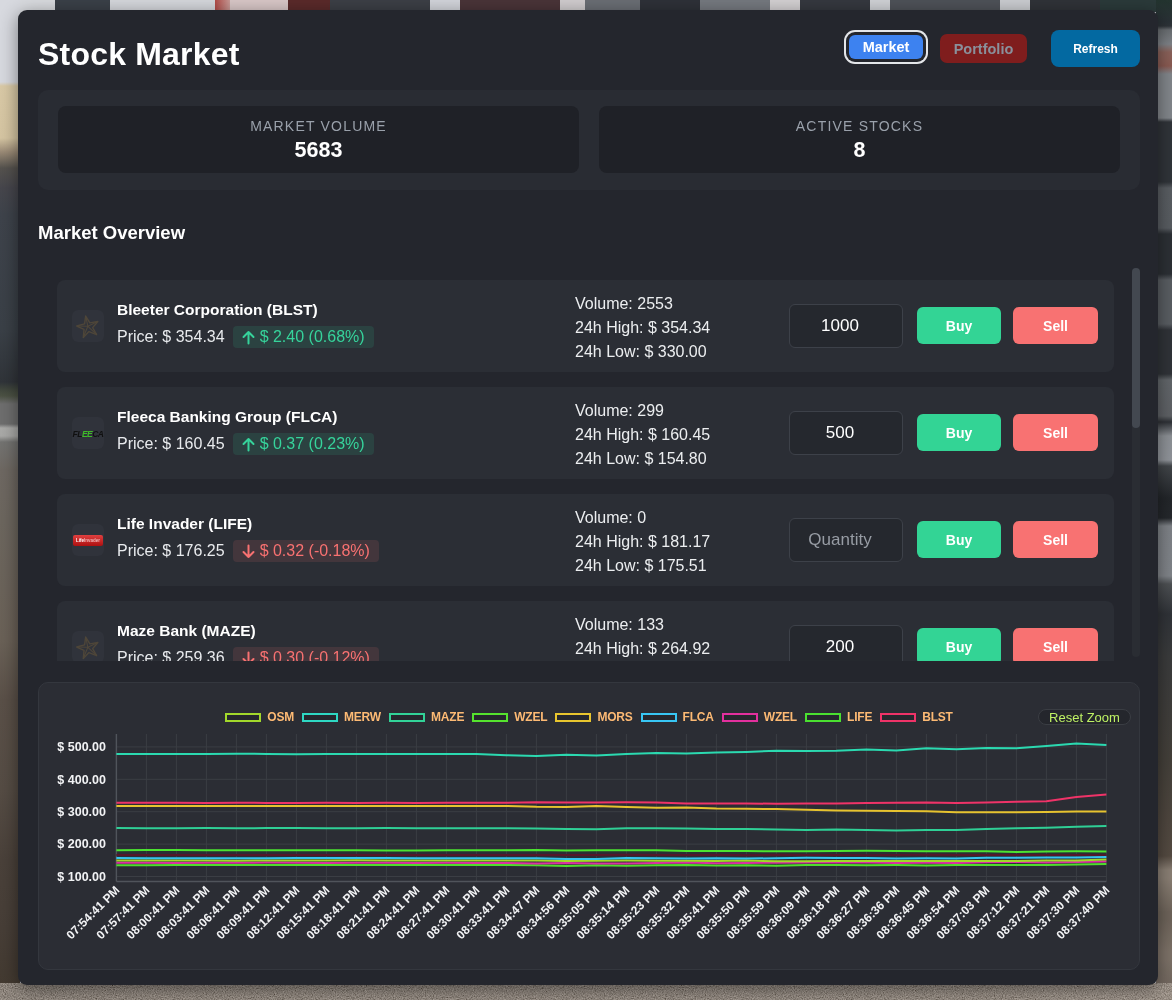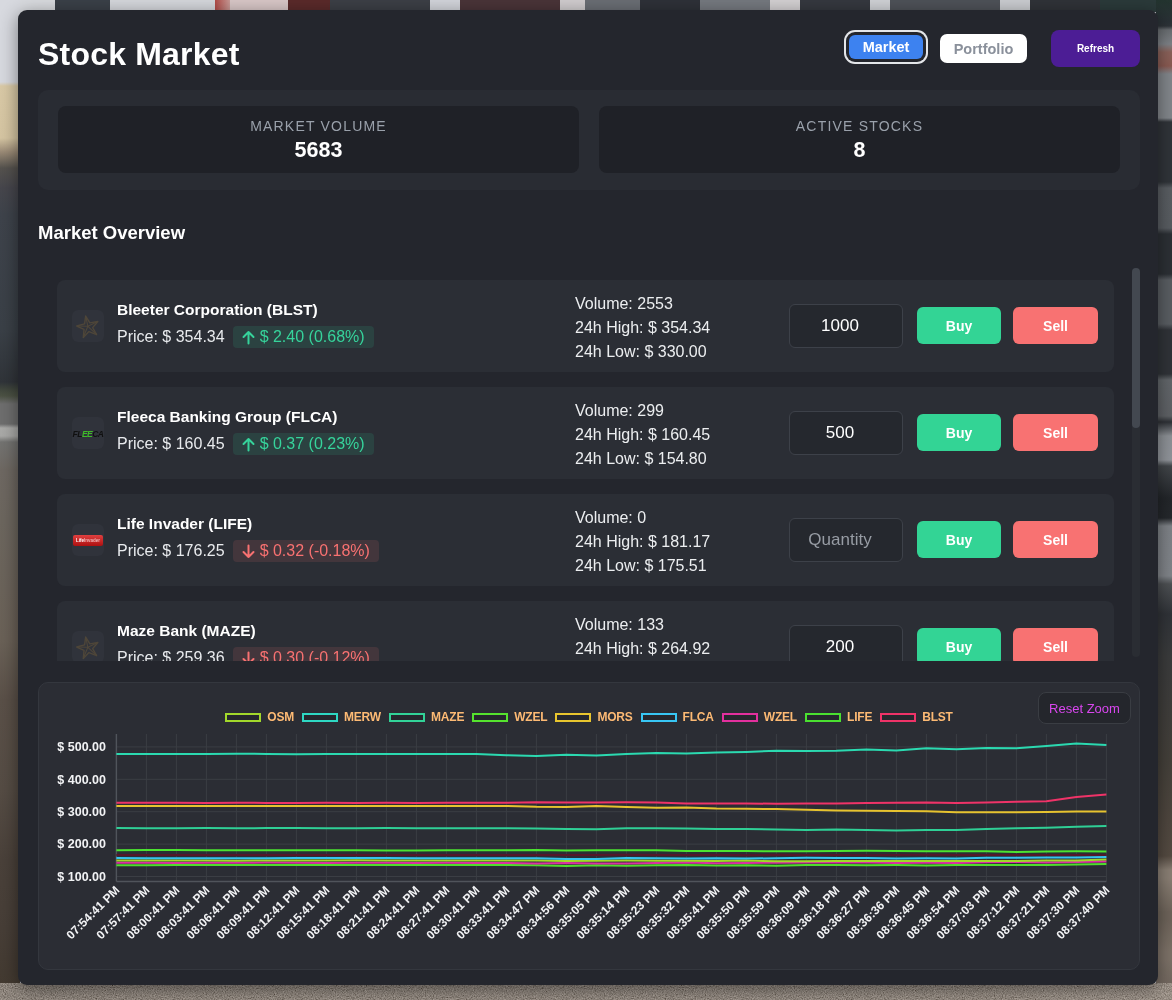--- a/index.html
+++ b/index.html
@@ -12,24 +12,24 @@
  background:linear-gradient(180deg,#d7d9df 0,#d7d9df 82px,#d9c9a6 86px,#d5c5a2 138px,#9a8a76 152px,#55524e 168px,#46464c 188px,#3e434b 215px,#3a4047 330px,#303439 382px,#42483e 390px,#4c5244 396px,#6e6e6e 404px,#6e6e6e 424px,#aaaaa8 428px,#a8a8a6 436px,#737371 442px,#6e6862 470px,#6c665e 520px,#6a6157 640px,#5a5048 700px,#554c44 790px,#4a413a 860px,#473e37 930px,#42392f 1000px); }
 #bgright { left:1156px; top:0; width:16px; height:1000px;
  background:linear-gradient(180deg,#23342f 0,#2a3136 22px,#2e3338 26px,#6a6e72 30px,#7e8287 44px,#8a625a 52px,#8a5a52 66px,#82868b 74px,#82868b 118px,#303439 122px,#303439 182px,#595d62 188px,#585c61 228px,#2c3035 234px,#2c3035 274px,#595d62 280px,#595d62 324px,#303338 330px,#303338 374px,#62666a 380px,#5e6165 416px,#2e3136 422px,#8d9196 436px,#90949a 460px,#42464a 466px,#23262a 498px,#25282c 518px,#7e8287 526px,#808489 576px,#4e5154 584px,#303338 614px,#3a3b3c 656px,#44403a 760px,#554b42 856px,#8a7f74 870px,#8a7f74 878px,#6e645a 912px,#6e645a 920px,#7d7268 952px,#7d7268 960px,#6a6058 1000px); }
 #bgbottom { left:0; top:983px; width:1172px; height:17px;
  background:linear-gradient(90deg,#332e29 0,#3e3832 140px,#474039 300px,#453e38 520px,#4a433d 700px,#4e4740 860px,#584f46 1000px,#6b625a 1100px,#73675c 1172px); }
 #panel { left:18px; top:10px; width:1140px; height:975px; background:#24262d; border-radius:9px; box-shadow:0 4px 18px rgba(0,0,0,.45); }
 h1 { position:absolute; left:20px; top:26px; font-size:32px; font-weight:700; color:#fff; letter-spacing:.2px; }
 #btnMarket { left:831px; top:25px; width:74px; height:24px; background:#3d82f0; border-radius:6px;
  box-shadow:0 0 0 3px #24262d, 0 0 0 5px #e4e6e9; color:#fff; font-size:14.5px; font-weight:700;
  display:flex; align-items:center; justify-content:center; }
-#btnPortfolio { left:922px; top:24px; width:87px; height:29px; background:#ffffff; border-radius:7px;
+#btnPortfolio { left:922px; top:24px; width:87px; height:29px; background:#7f1d1d; border-radius:7px;
  color:#8a909b; font-size:14.5px; font-weight:700; display:flex; align-items:center; justify-content:center; }
-#btnRefresh { left:1033px; top:20px; width:89px; height:37px; background:#4c1d95; border-radius:8px;
- color:#fff; font-size:10px; font-weight:700; display:flex; align-items:center; justify-content:center; }
+#btnRefresh { left:1033px; top:20px; width:89px; height:37px; background:#0369a1; border-radius:8px;
+ color:#fff; font-size:12px; font-weight:700; display:flex; align-items:center; justify-content:center; }
 #stats { left:20px; top:80px; width:1102px; height:100px; background:#292c33; border-radius:10px; }
 .statbox { top:16px; width:521px; height:67px; background:#1f2127; border-radius:8px; text-align:center; }
 .statbox .lab { margin-top:12px; font-size:14px; color:#9aa1ab; letter-spacing:1.2px; }
 .statbox .val { margin-top:4px; font-size:21.5px; font-weight:700; color:#fff; }
 #overview { position:absolute; left:20px; top:212px; font-size:18.5px; font-weight:700; color:#fff; }
 #list { left:20px; top:248px; width:1104px; height:403px; overflow:hidden; }
 .row { position:absolute; left:19px; width:1057px; height:92px; background:#2b2e35; border-radius:8px; }
 .logo { position:absolute; left:15px; top:30px; width:32px; height:32px; background:#30333b; border-radius:6px; overflow:hidden; }
 .name { position:absolute; left:60px; top:21px; font-size:15.5px; font-weight:700; color:#fff; }
 .priceline { position:absolute; left:60px; top:45px; height:24px; display:flex; align-items:center; font-size:16px; color:#e8eaed; }
@@ -41,22 +41,22 @@
 .qty { position:absolute; left:732px; top:24px; width:114px; height:44px; background:#25282e; border:1px solid #3d4149;
  border-radius:6px; color:#fff; font-size:17px; display:flex; align-items:center; justify-content:center; padding-right:12px; }
 .qty.ph { color:#979ca4; font-size:17px; }
 .btn { position:absolute; top:27px; width:84px; height:37px; border-radius:6px; color:#fff; font-size:14px; font-weight:700;
  display:flex; align-items:center; justify-content:center; }
 .buy { left:860px; background:#33d495; }
 .sell { left:956px; width:85px; background:#f87272; }
 #sbar { left:1114px; top:258px; width:8px; height:389px; background:#2a2d33; border-radius:4px; }
 #sthumb { position:absolute; left:0; top:0; width:8px; height:160px; background:#434850; border-radius:4px; }
 #chartbox { left:20px; top:672px; width:1102px; height:288px; background:#2b2d34; border:1px solid #34373e; border-radius:10px; }
-#resetzoom { position:absolute; left:999px; top:9px; width:93px; height:32px; background:#24262c; border:1px solid #3a3d43;
- border-radius:8px; color:#d946ef; font-size:13px; display:flex; align-items:center; justify-content:center; }
+#resetzoom { position:absolute; left:999px; top:26px; width:93px; height:16px; background:#24262c; border:1px solid #3a3d43;
+ border-radius:8px; color:#bef264; font-size:13px; display:flex; align-items:center; justify-content:center; }
 #legend { position:absolute; left:0; top:27px; width:100%; display:flex; justify-content:center; align-items:center; }
 .litem { display:flex; align-items:center; margin:0 4px; }
 .lbox { width:36px; height:9px; border:2px solid; margin-right:6px; background:#26282e; }
 .llab { font-size:12px; font-weight:700; color:#fdba74; letter-spacing:-0.2px; }
 </style>
 </head>
 <body>
 <div id="bgtop" class="abs"></div>
 <div id="bgleft" class="abs"></div>
 <div id="bgright" class="abs"></div>

